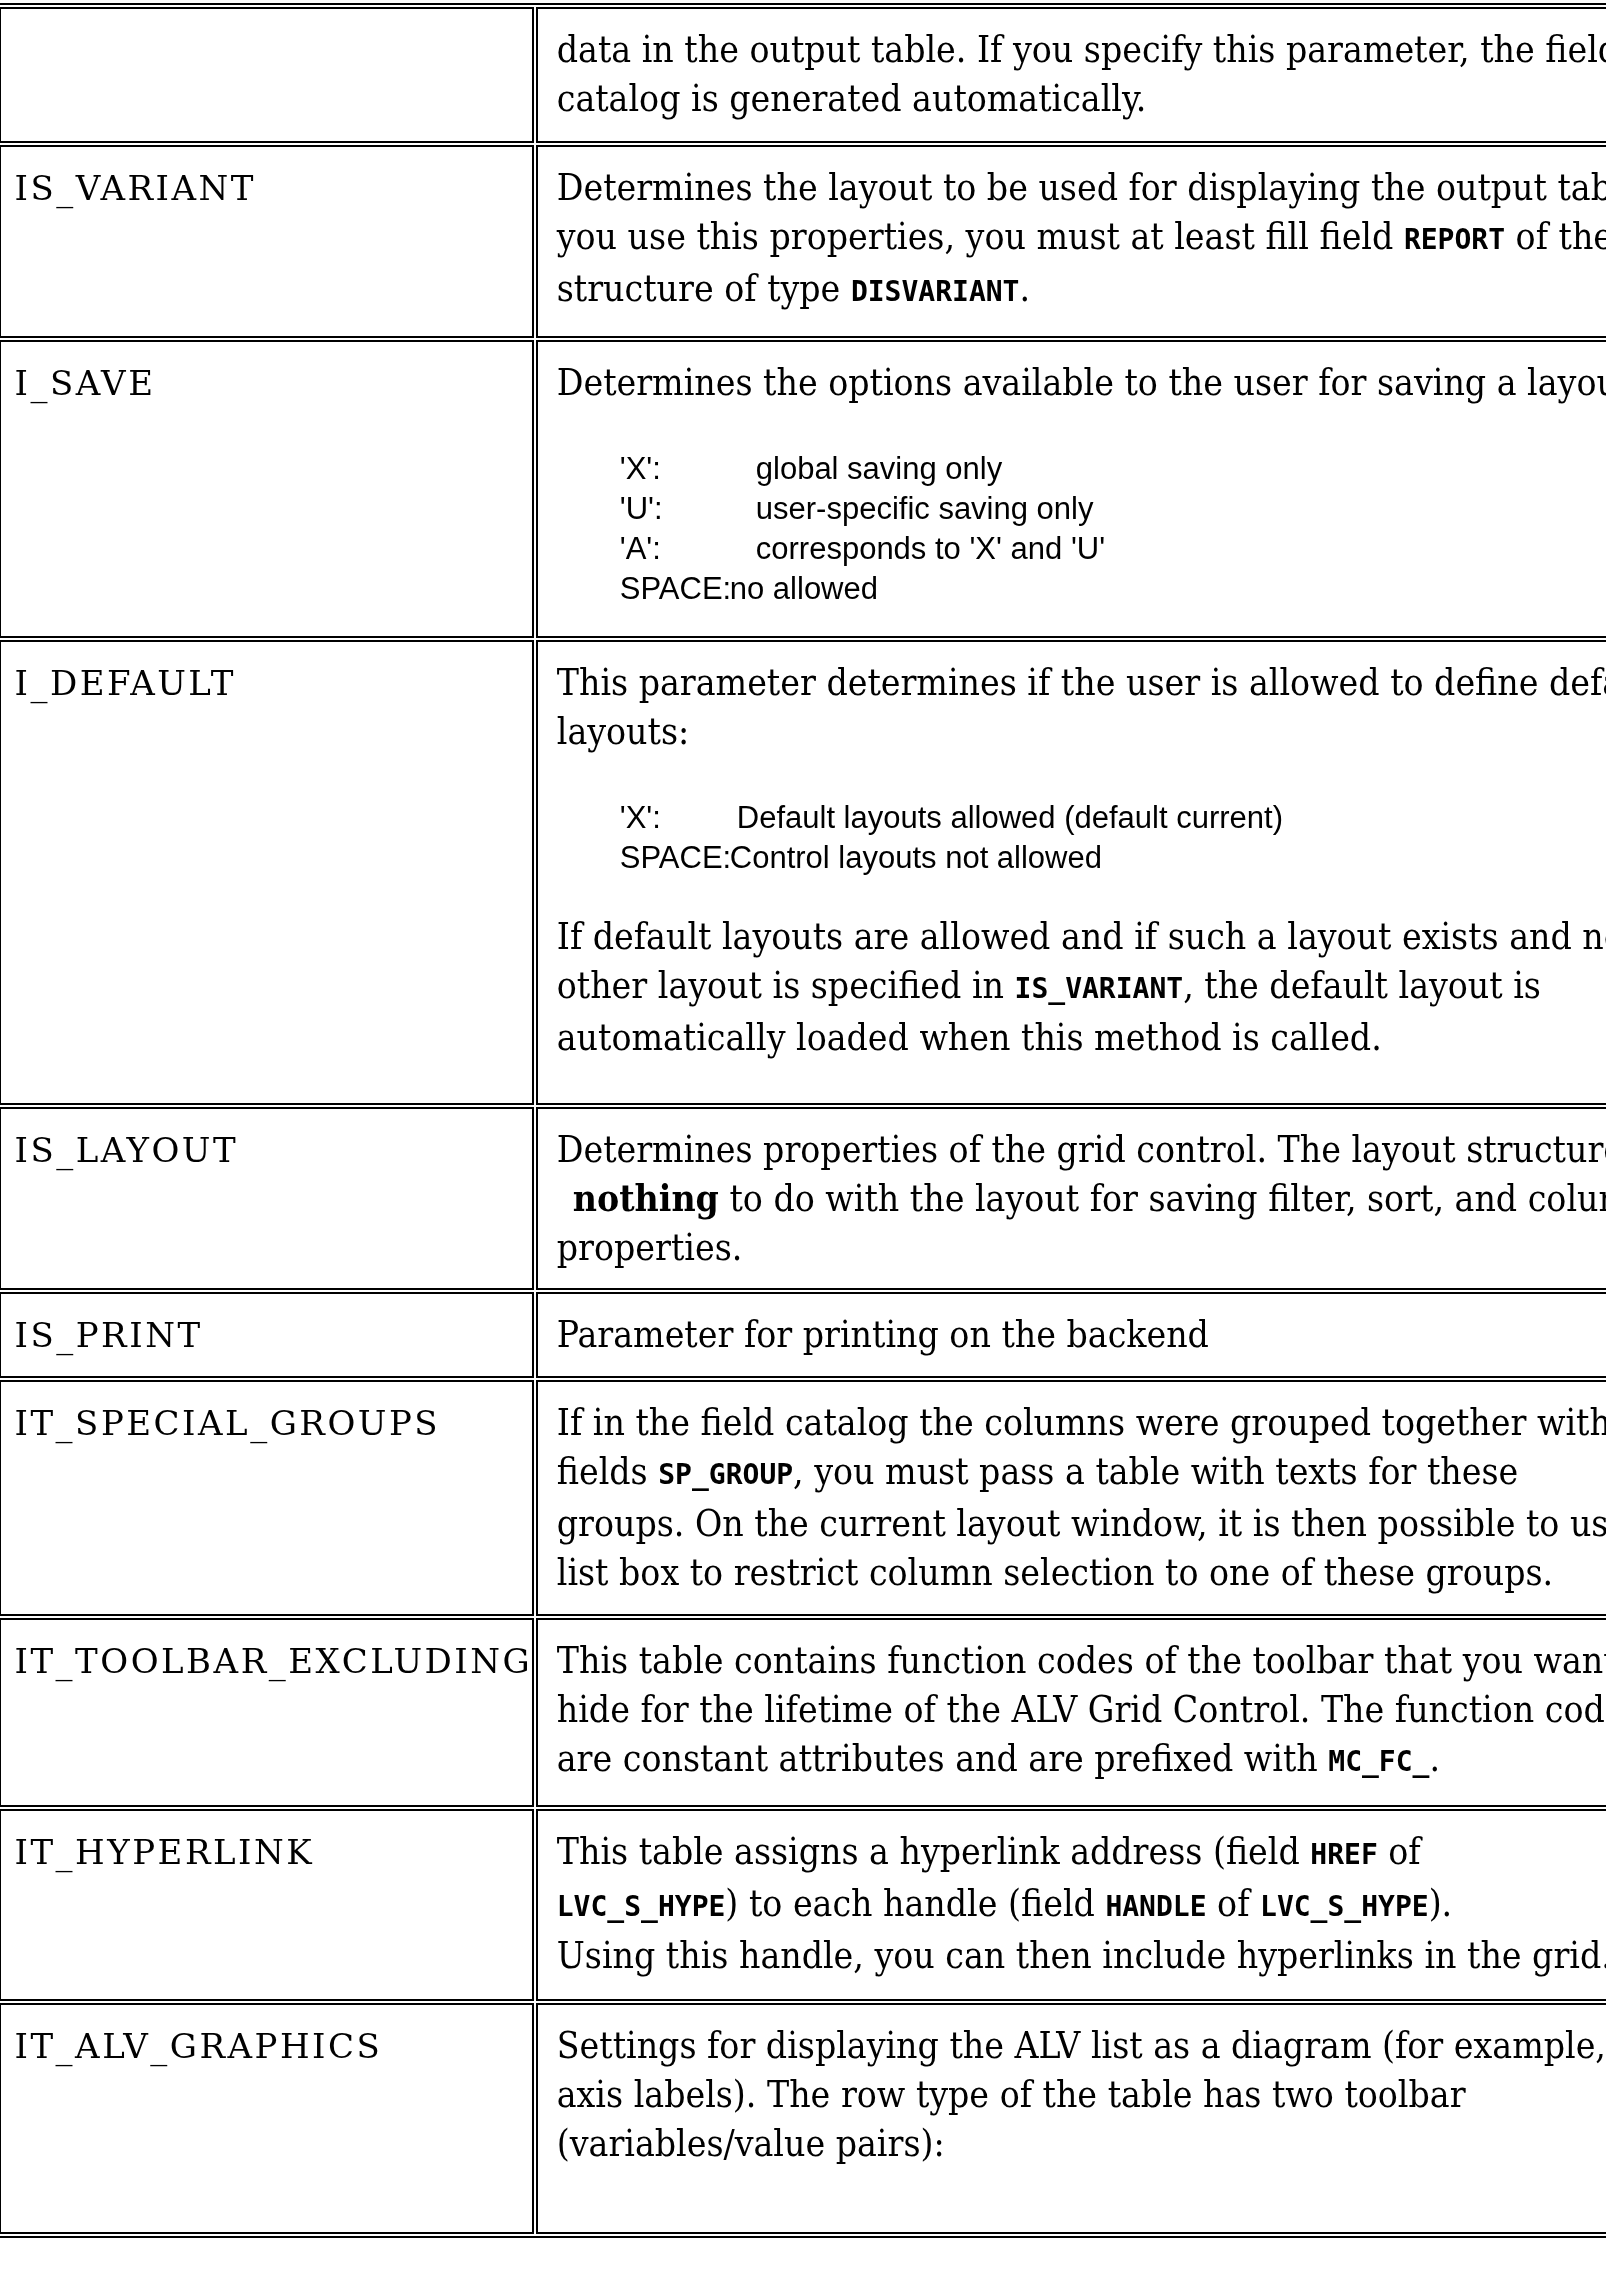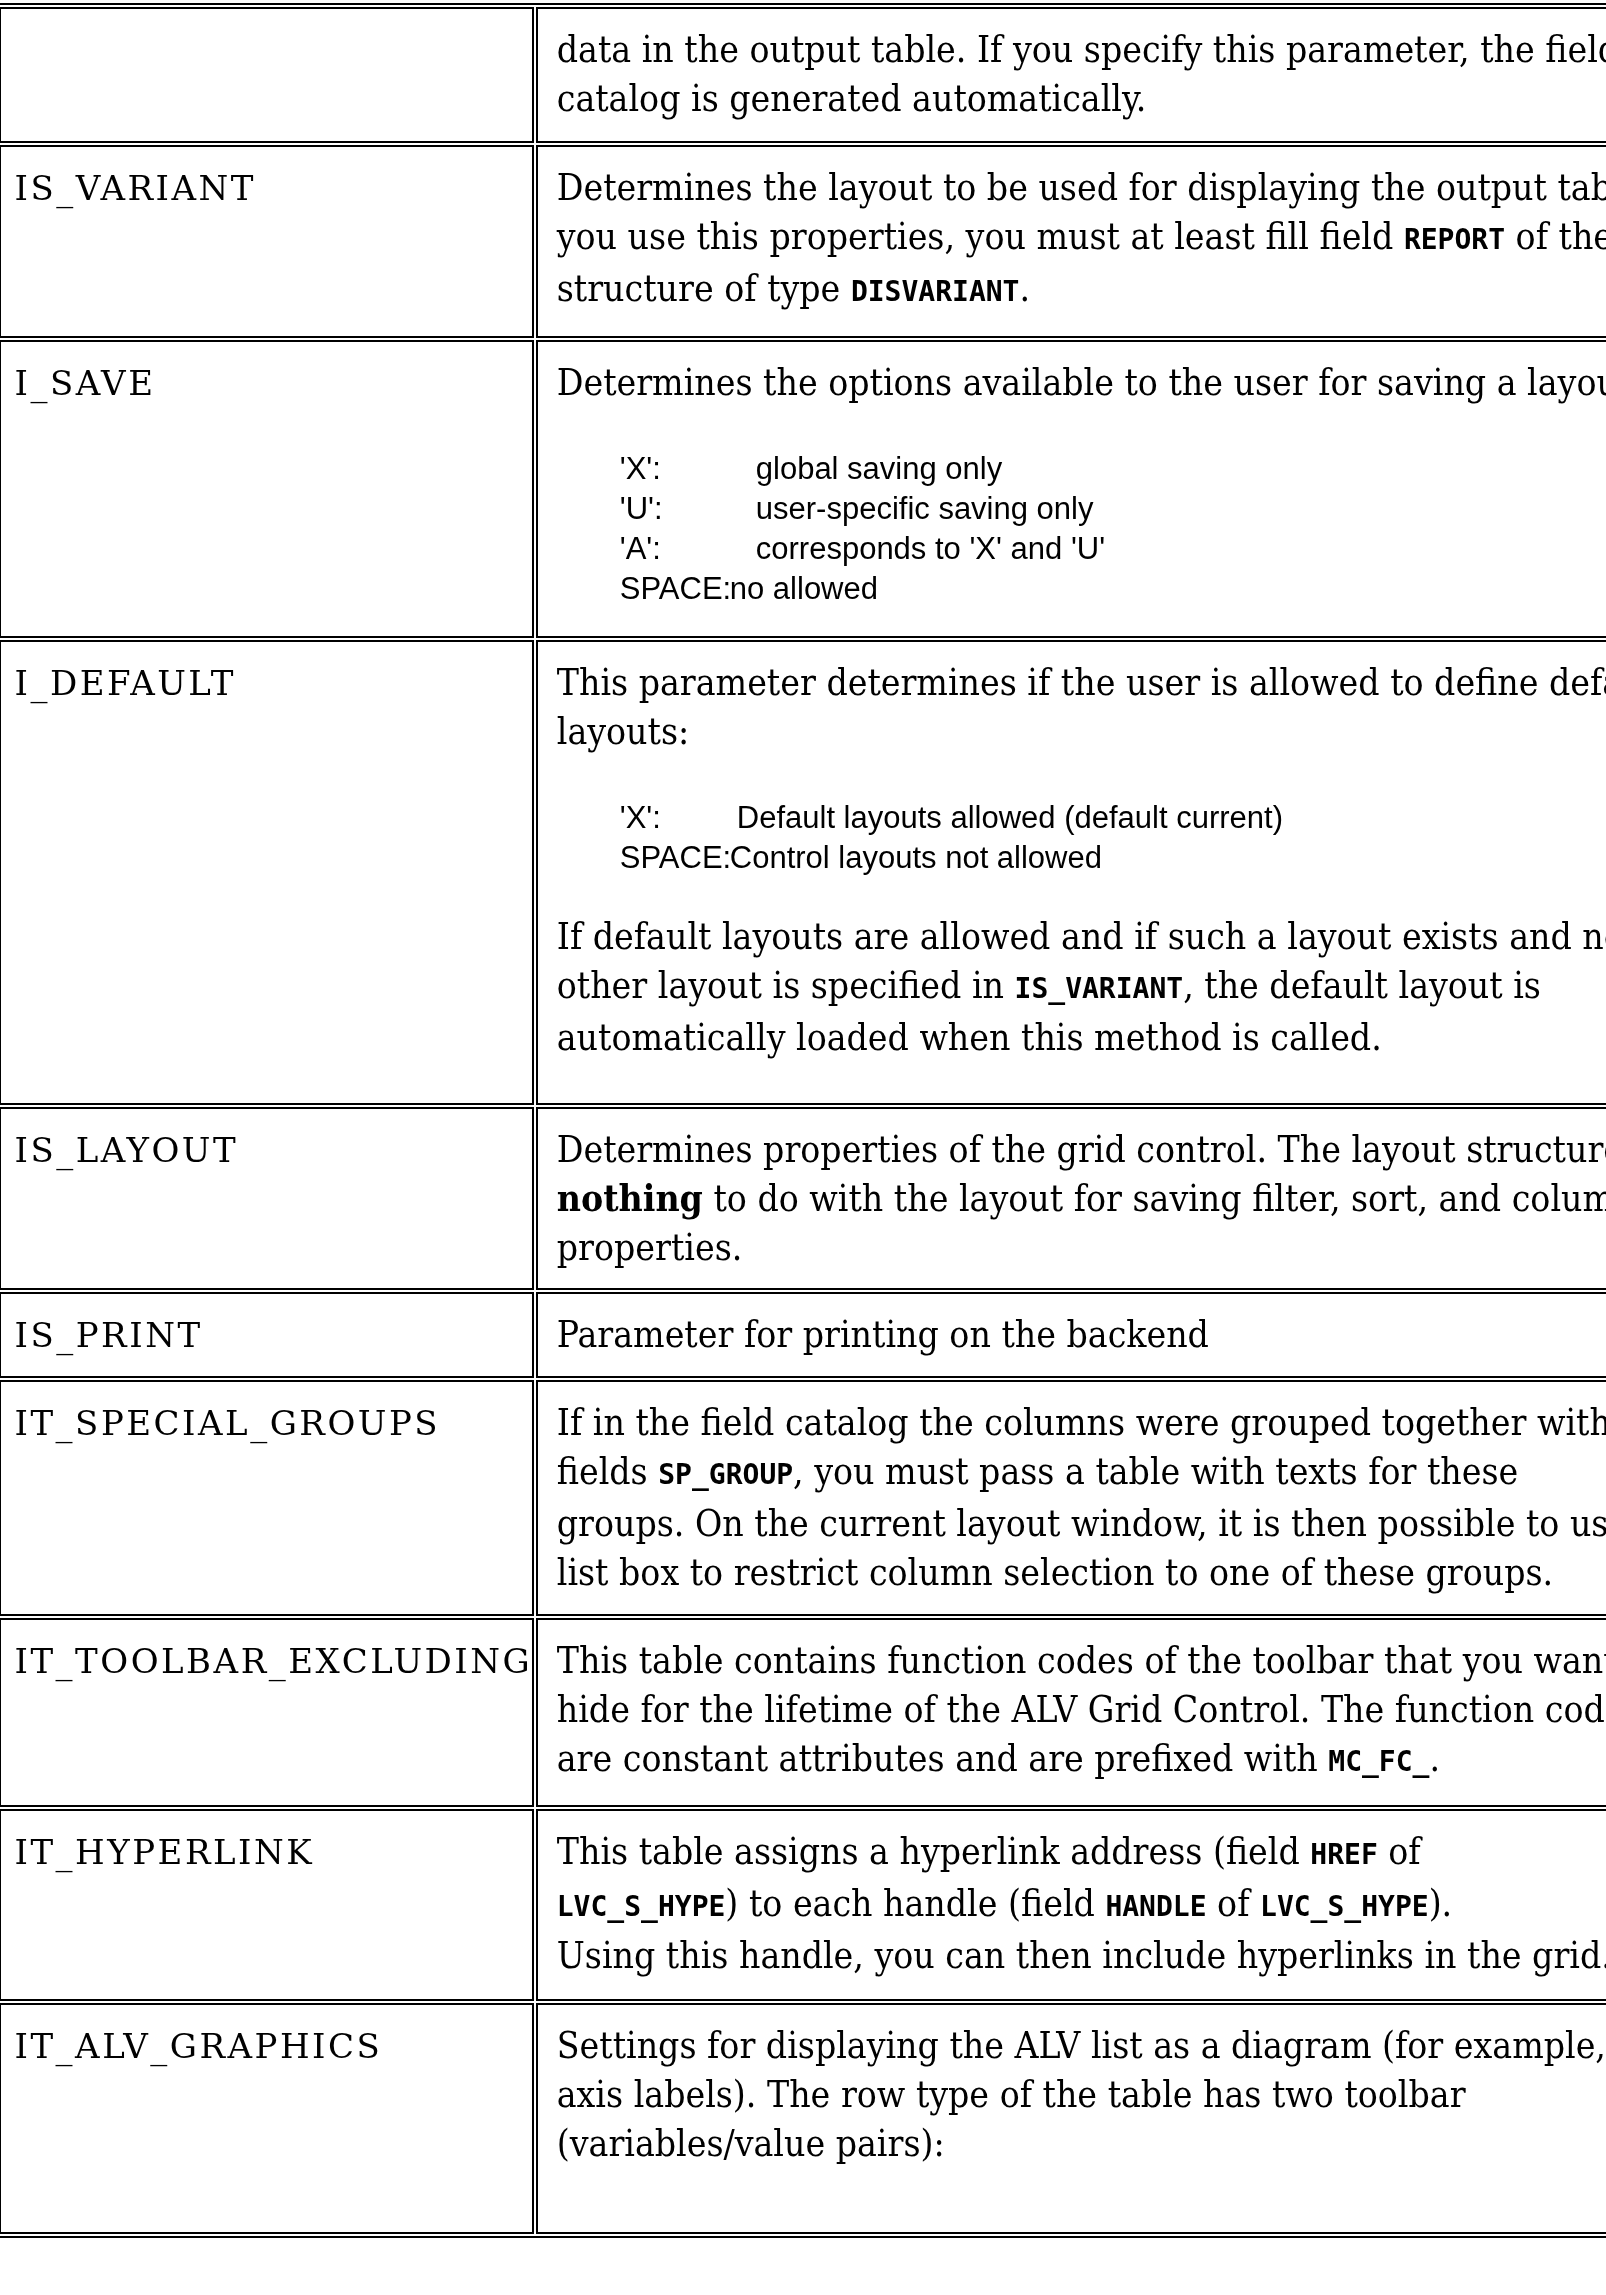--- a/index.html
+++ b/index.html
@@ -62,20 +62,21 @@
     transform-origin: left top;
   }
   .desc .line { display: block; }
   .code {
     font-family: "DejaVu Sans Mono", "Liberation Mono", monospace;
     font-weight: bold;
     font-size: 28px;
   }
   .strong {
     font-weight: bold;
+    margin-left: 16px;
   }
   .sublist {
     font-family: "Liberation Sans", "DejaVu Sans", sans-serif;
     font-size: 31px;
     line-height: 40px;
     padding-left: 63px;
     white-space: pre;
   }
   .spacer-lg { height: 42px; }
   .spacer-md { height: 34px; }

